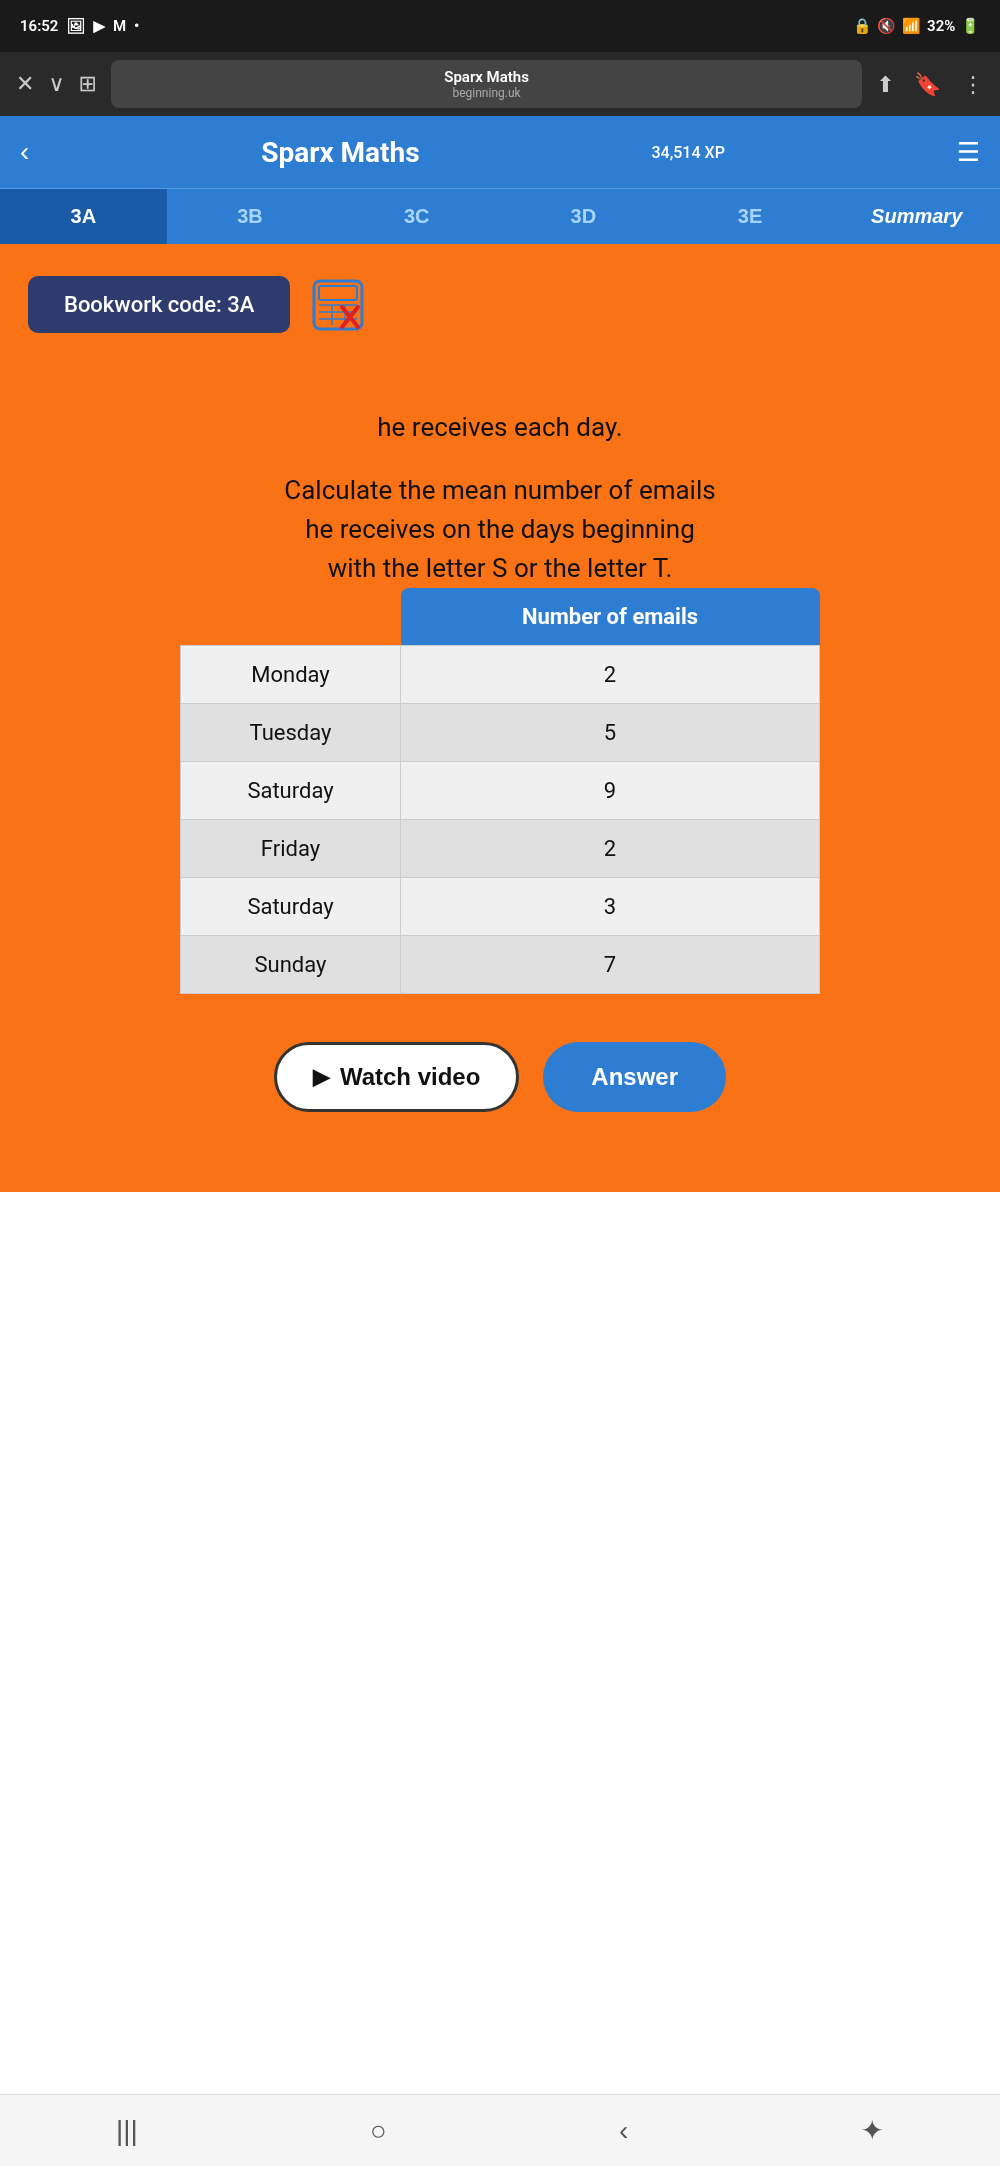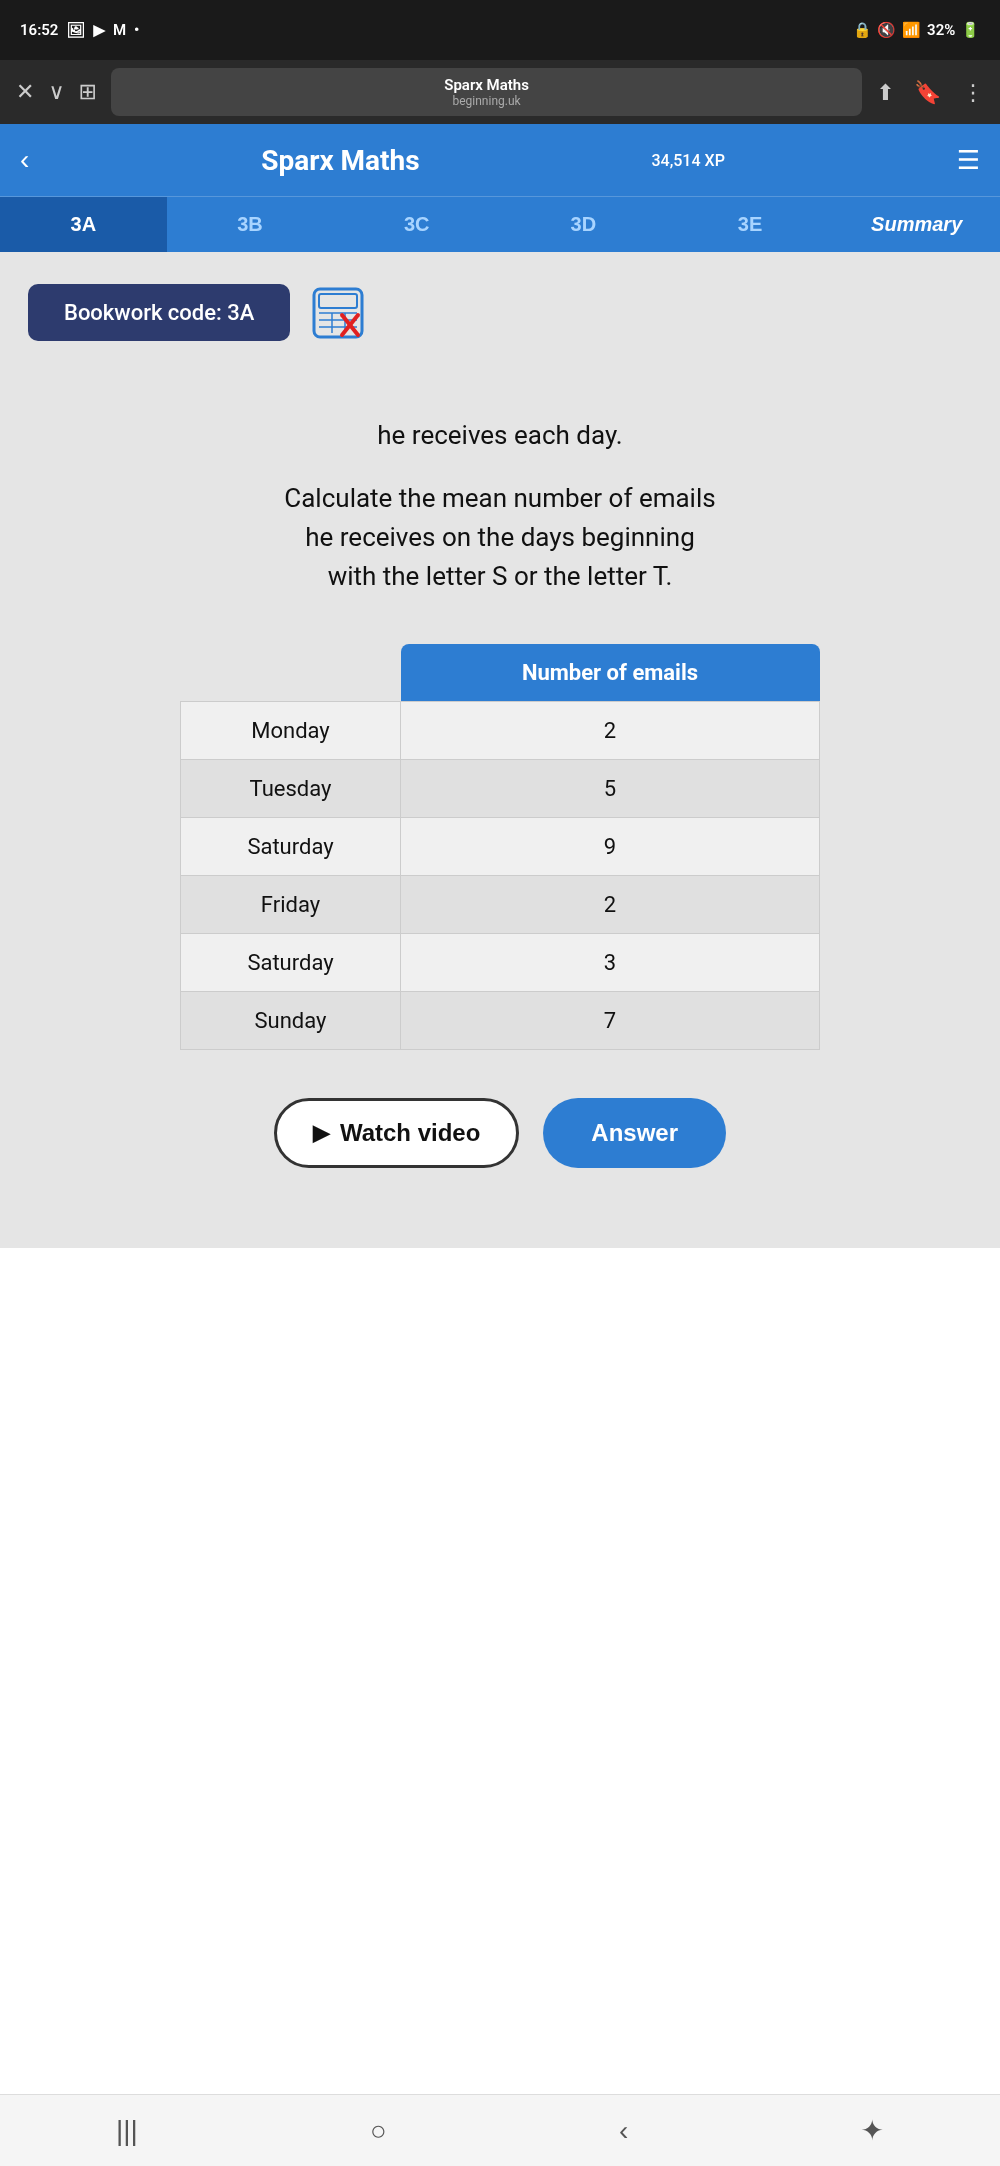--- a/index.html
+++ b/index.html
@@ -14,21 +14,21 @@
     }
 
     
     .status-bar {
       background: #1a1a1a;
       color: #fff;
       display: flex;
       justify-content: space-between;
       align-items: center;
       padding: 10px 20px;
-      height: 60px;
+      height: 52px;
       font-size: 15px;
       font-weight: 600;
     }
     .status-left { display: flex; align-items: center; gap: 8px; }
     .status-right { display: flex; align-items: center; gap: 8px; }
     .status-icons { display: flex; align-items: center; gap: 6px; }
 
     
     .browser-chrome {
       background: #2a2a2a;
@@ -132,21 +132,21 @@
       border-radius: 0;
     }
     .tab-item.summary {
       color: #fff;
       font-weight: 700;
       font-style: italic;
     }
 
     
     .main-content {
-      background: #e5e5e5;
+      background: #f97316;
       padding: 32px 28px;
     }
 
     
     .bookwork-row {
       display: flex;
       align-items: center;
       gap: 20px;
       margin-bottom: 36px;
     }
@@ -175,21 +175,20 @@
       font-size: 26px;
       text-align: center;
       line-height: 1.5;
       margin-bottom: 24px;
       color: #111;
     }
     .question-text-2 {
       font-size: 26px;
       text-align: center;
       line-height: 1.5;
-      margin-bottom: 48px;
       color: #111;
     }
 
     
     .table-container {
       display: flex;
       justify-content: center;
       margin-bottom: 48px;
     }
     .data-table {

